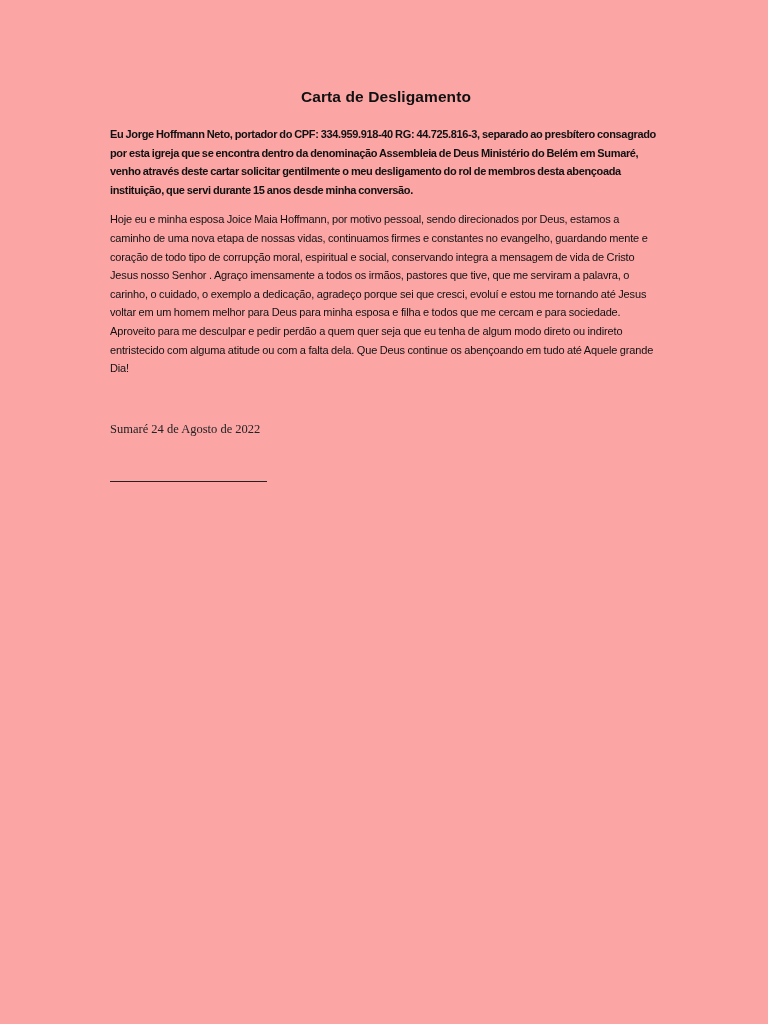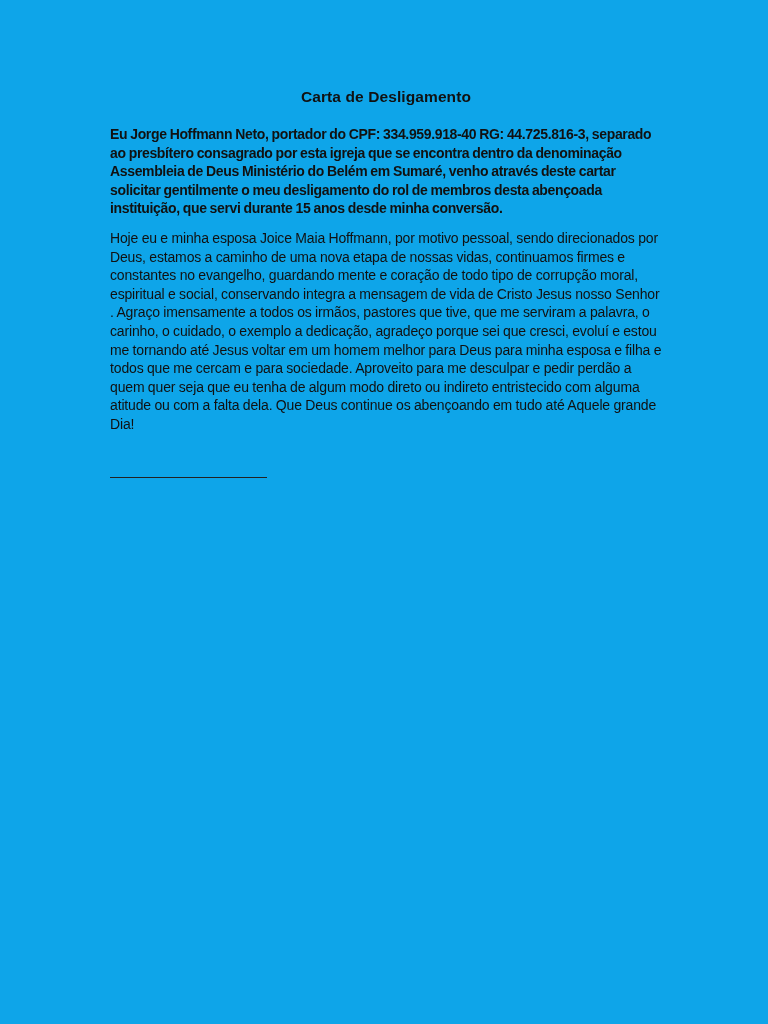--- a/index.html
+++ b/index.html
@@ -12,40 +12,40 @@
       height: 1024px;
       position: relative;
       overflow: hidden;
       color: #111111;
     }
     .page {
       position: absolute;
       left: 0; top: 0;
       width: 768px;
       height: 1024px;
-      background: #0ea5e9;
+      background: #fca5a5;
     }
     .content {
       position: absolute;
       left: 110px;
       top: 86px;
       width: 552px;
     }
     .title {
       font-family: "Liberation Sans", sans-serif;
       font-weight: bold;
       font-size: 15.5px;
       text-align: center;
       margin: 0 0 17px 0;
       line-height: 22px;
       letter-spacing: 0.1px;
     }
     .para {
       font-family: "Liberation Sans", sans-serif;
-      font-size: 14px;
+      font-size: 11px;
       line-height: 18.6px;
       margin: 11px 0 9px 0;
       letter-spacing: -0.15px;
       word-spacing: -0.3px;
     }
     .para.bold {
       font-weight: bold;
       letter-spacing: -0.35px;
       word-spacing: -0.5px;
     }
@@ -86,16 +86,17 @@
 <div class="page">
   <div class="content">
     <div class="title">Carta de Desligamento</div>
 
     <p class="para bold">Eu Jorge Hoffmann Neto, portador do CPF: 334.959.918-40 RG: 44.725.816-3, separado ao presbítero consagrado por esta igreja que se encontra dentro da denominação Assembleia de Deus Ministério do Belém em Sumaré, venho através deste cartar solicitar gentilmente o meu desligamento do rol de membros desta abençoada instituição, que servi durante 15 anos desde minha conversão.</p>
 
     <p class="para">Hoje eu e minha esposa Joice Maia Hoffmann, por motivo pessoal, sendo direcionados por Deus, estamos a caminho de uma nova etapa de nossas vidas, continuamos firmes e constantes no evangelho, guardando mente e coração de todo tipo de corrupção moral, espiritual e social, conservando integra a mensagem de vida de Cristo Jesus nosso Senhor . Agraço imensamente a todos os irmãos, pastores que tive, que me serviram a palavra, o carinho, o cuidado, o exemplo a dedicação, agradeço porque sei que cresci, evoluí e estou me tornando até Jesus voltar em um homem melhor para Deus para minha esposa e filha e todos que me cercam e para sociedade. Aproveito para me desculpar e pedir perdão a quem quer seja que eu tenha de algum modo direto ou indireto entristecido com alguma atitude ou com a falta dela. Que Deus continue os abençoando em tudo até Aquele grande Dia!</p>
 
 
 
+    <div class="date-line">Sumaré 24 de Agosto de 2022</div>
 
     <div class="signature-line"></div>
   </div>
 </div>
 
 </body></html>

